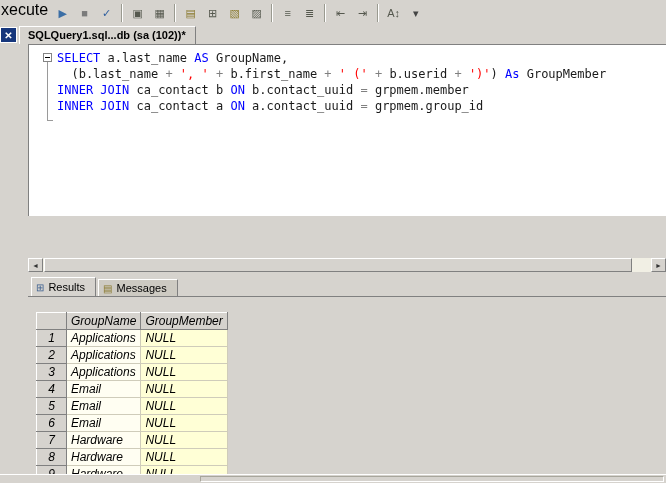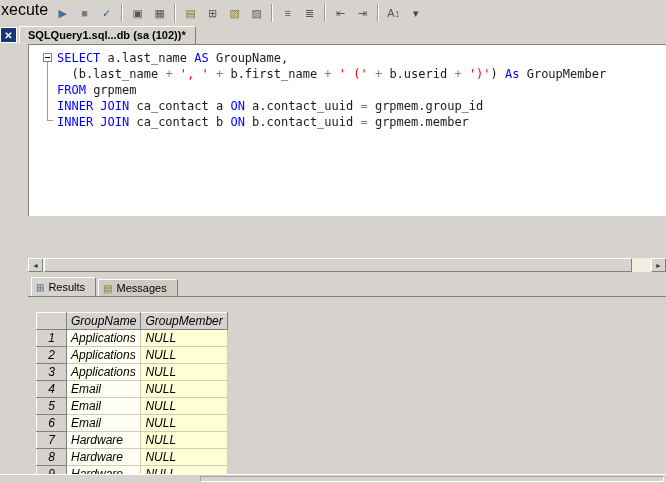--- a/index.html
+++ b/index.html
@@ -97,23 +97,22 @@
     <div class="doc-tab">SQLQuery1.sql...db (sa (102))*</div>
   </div>
 
   <div class="editor">
     <div class="fold-minus"></div>
     <div class="fold-line"></div>
     <div class="fold-tick"></div>
     <div class="code">
         <div class="code-line"><span class="tok-kw">SELECT</span><span class="tok-id"> a.last_name </span><span class="tok-kw">AS</span><span class="tok-id"> GroupName,</span></div>
         <div class="code-line"><span class="tok-id">  (b.last_name </span><span class="tok-op">+ </span><span class="tok-str">', '</span><span class="tok-id"> </span><span class="tok-op">+ </span><span class="tok-id">b.first_name </span><span class="tok-op">+ </span><span class="tok-str">' ('</span><span class="tok-id"> </span><span class="tok-op">+ </span><span class="tok-id">b.userid </span><span class="tok-op">+ </span><span class="tok-str">')'</span><span class="tok-id">) </span><span class="tok-kw">As</span><span class="tok-id"> GroupMember</span></div>
-        <div class="code-line"><span class="tok-kw">FROM</span><span class="tok-id"> grpmem</span></div>
+        <div class="code-line"><span class="tok-kw">INNER JOIN</span><span class="tok-id"> ca_contact b </span><span class="tok-kw">ON</span><span class="tok-id"> b.contact_uuid </span><span class="tok-op">=</span><span class="tok-id"> grpmem.member</span></div>
         <div class="code-line"><span class="tok-kw">INNER JOIN</span><span class="tok-id"> ca_contact a </span><span class="tok-kw">ON</span><span class="tok-id"> a.contact_uuid </span><span class="tok-op">=</span><span class="tok-id"> grpmem.group_id</span></div>
-        <div class="code-line"><span class="tok-kw">INNER JOIN</span><span class="tok-id"> ca_contact b </span><span class="tok-kw">ON</span><span class="tok-id"> b.contact_uuid </span><span class="tok-op">=</span><span class="tok-id"> grpmem.member</span></div>
       </div>
   </div>
 
   <div class="hscroll">
     <div class="sb-btn sb-left">◄</div>
     <div class="sb-thumb"></div>
     <div class="sb-btn sb-right">►</div>
   </div>
 
   <div class="rtabs">

